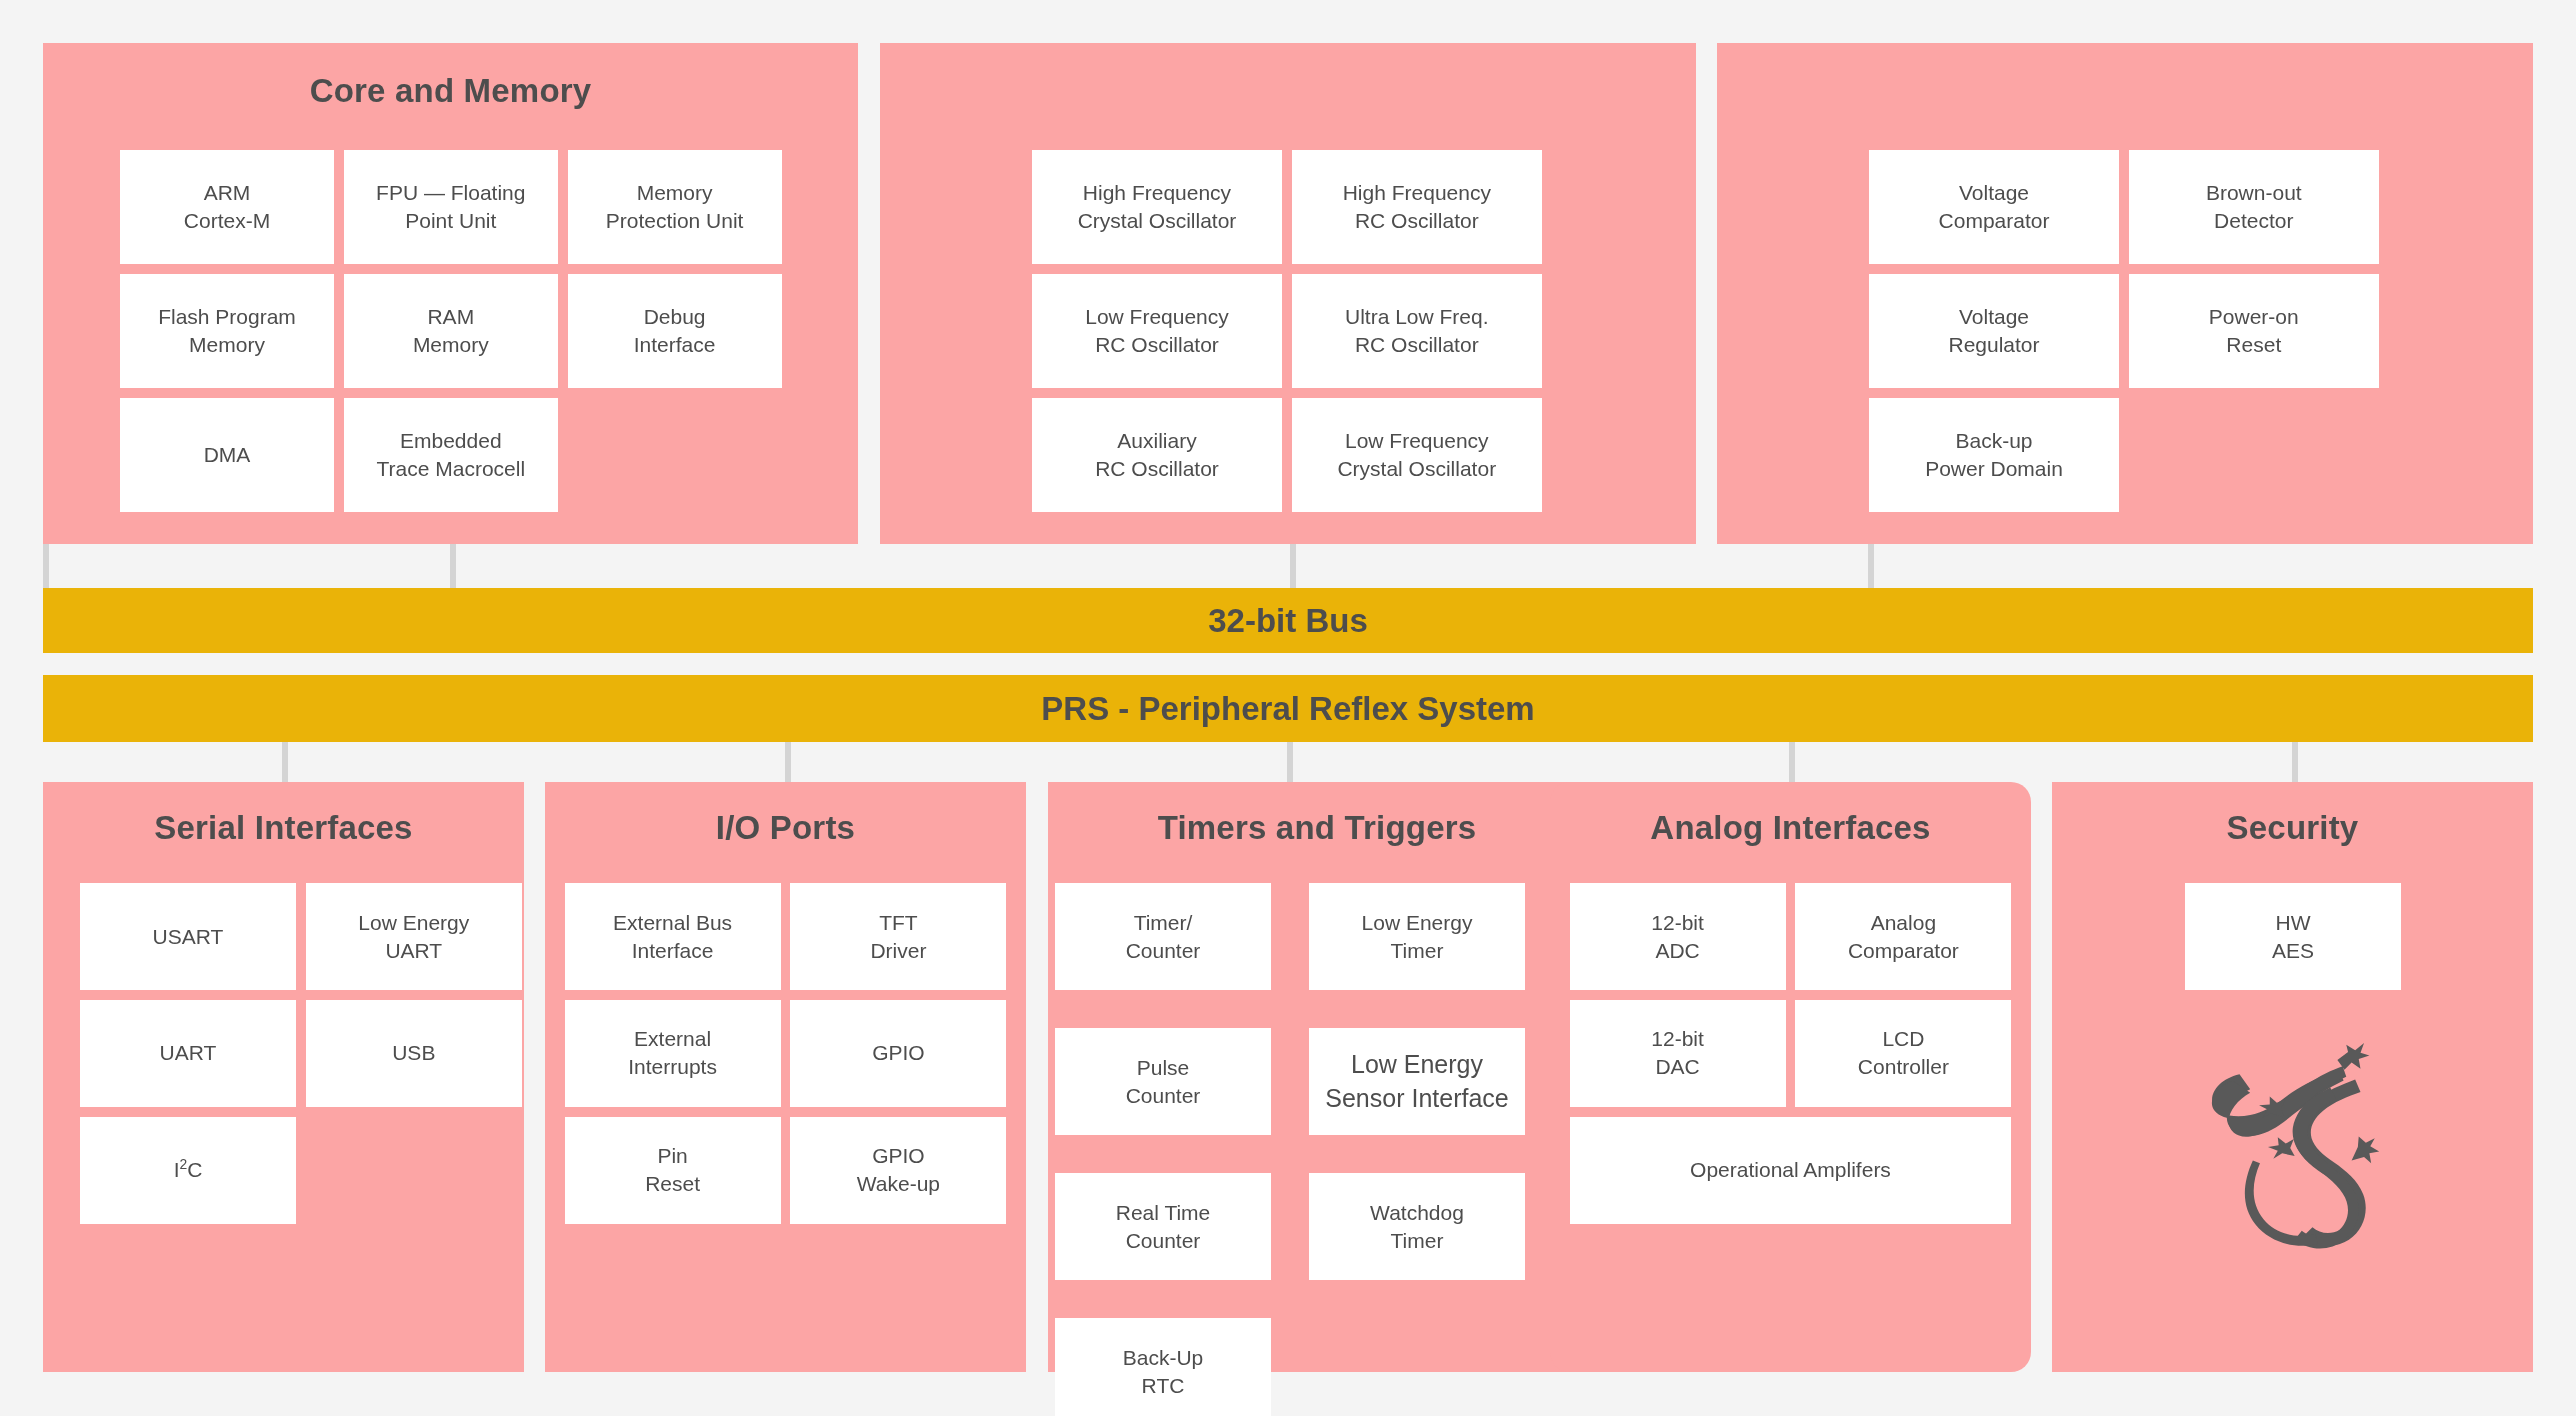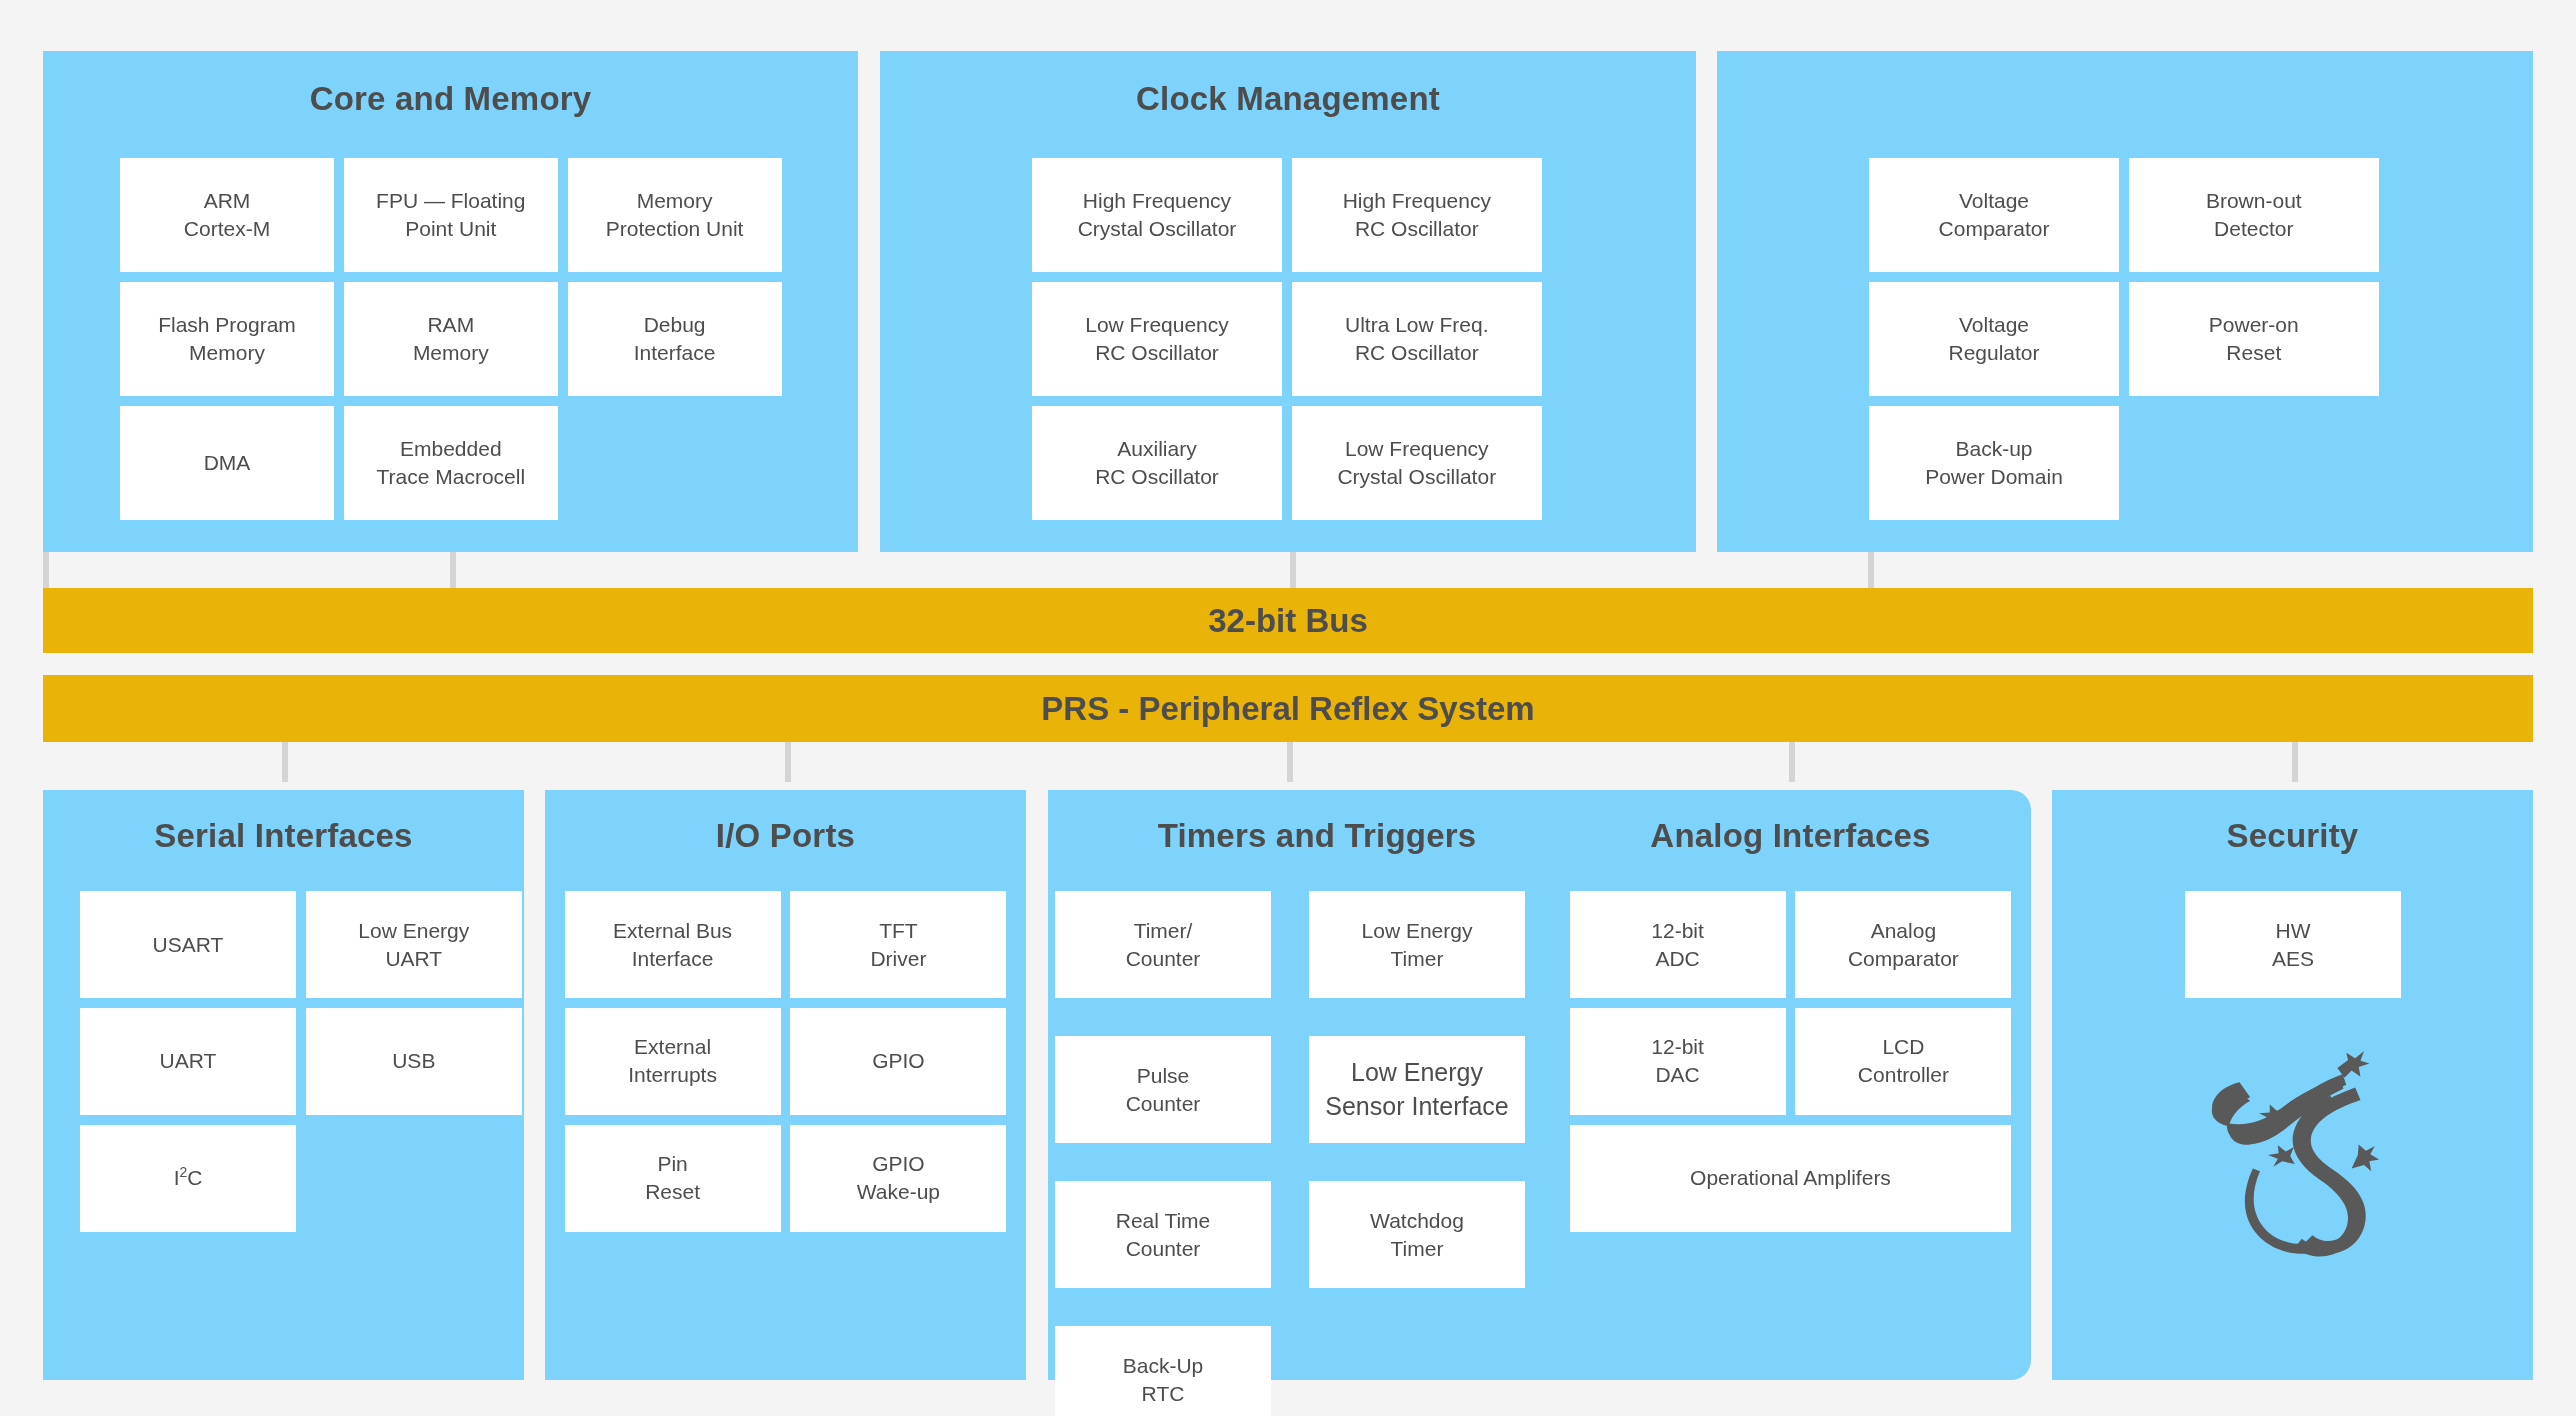--- a/index.html
+++ b/index.html
@@ -13,23 +13,22 @@
     position:relative;
   }
   #canvas{position:absolute;left:0;top:0;width:2576px;height:1416px;}
 
   
   .conn{position:absolute;background:#d4d4d4;}
 
   
   .panel{
     position:absolute;
-    background:#7dd3fc;
+    background:#fca5a5;
     box-sizing:border-box;
-    margin-top:8px;
   }
   .panel-title{
     position:absolute;
     left:0;right:0;
     text-align:center;
     font-weight:bold;
     font-size:33px;
     letter-spacing:0.2px;
     color:#4d4d4d;
     white-space:nowrap;
@@ -141,21 +140,20 @@
         <span>
             <span class="ln">Embedded</span>
             <span class="ln">Trace Macrocell</span>
           </span>
       </div>
       <div class="cell empty"></div>
     </div>
   </div>
 
   <div class="panel" style="left:880px;top:43px;width:816px;height:501px;">
-    <div class="panel-title top">Clock Management</div>
     <div class="cells" style="left:152px;top:107px;width:511px;grid-template-columns:repeat(2,250px);grid-auto-rows:114px;">
       <div class="cell">
         <span>
             <span class="ln">High Frequency</span>
             <span class="ln">Crystal Oscillator</span>
           </span>
       </div>
       <div class="cell">
         <span>
             <span class="ln">High Frequency</span>

